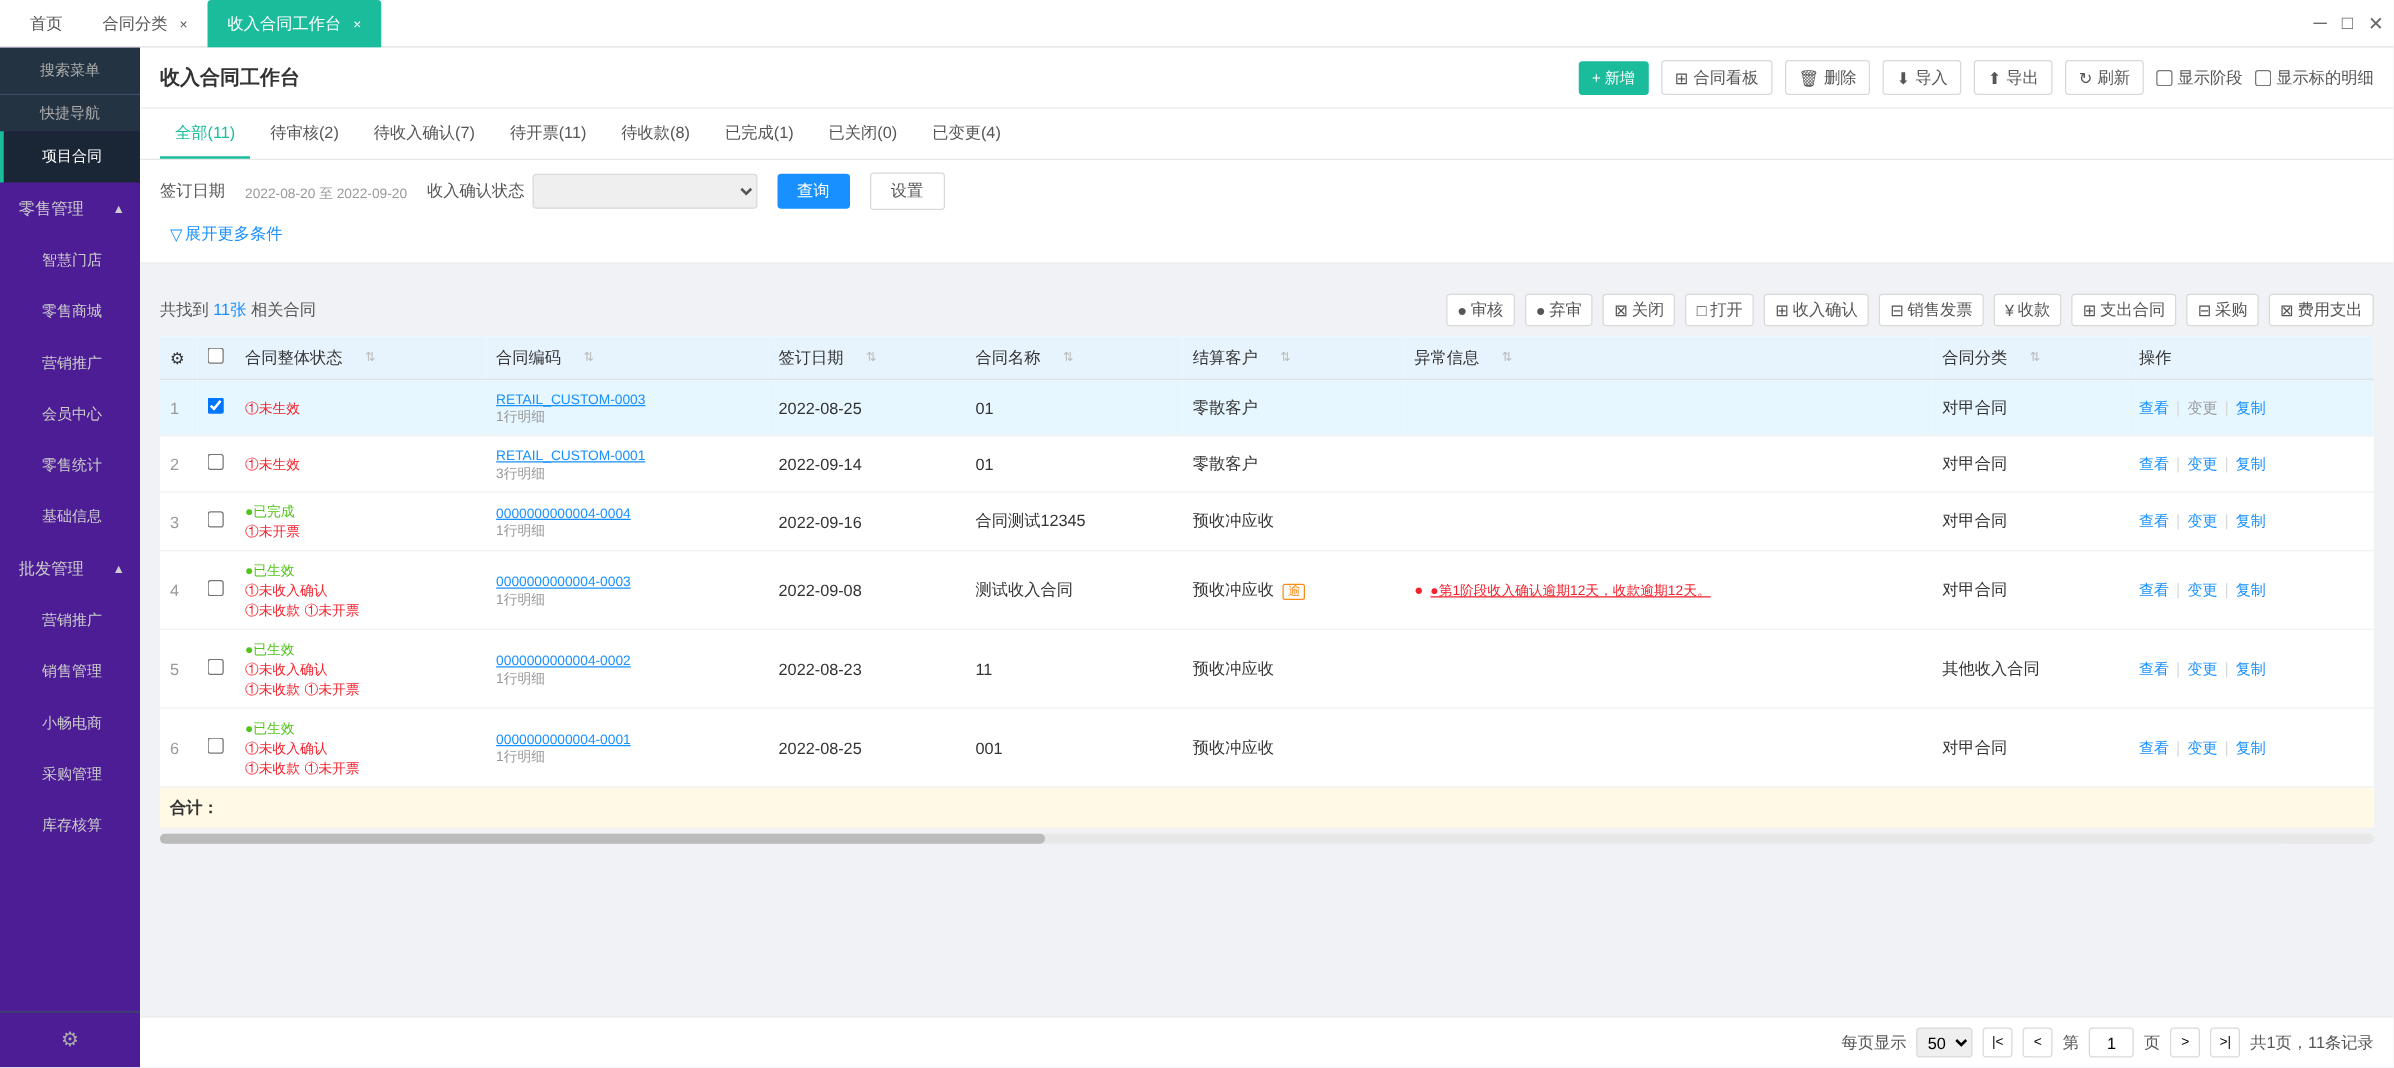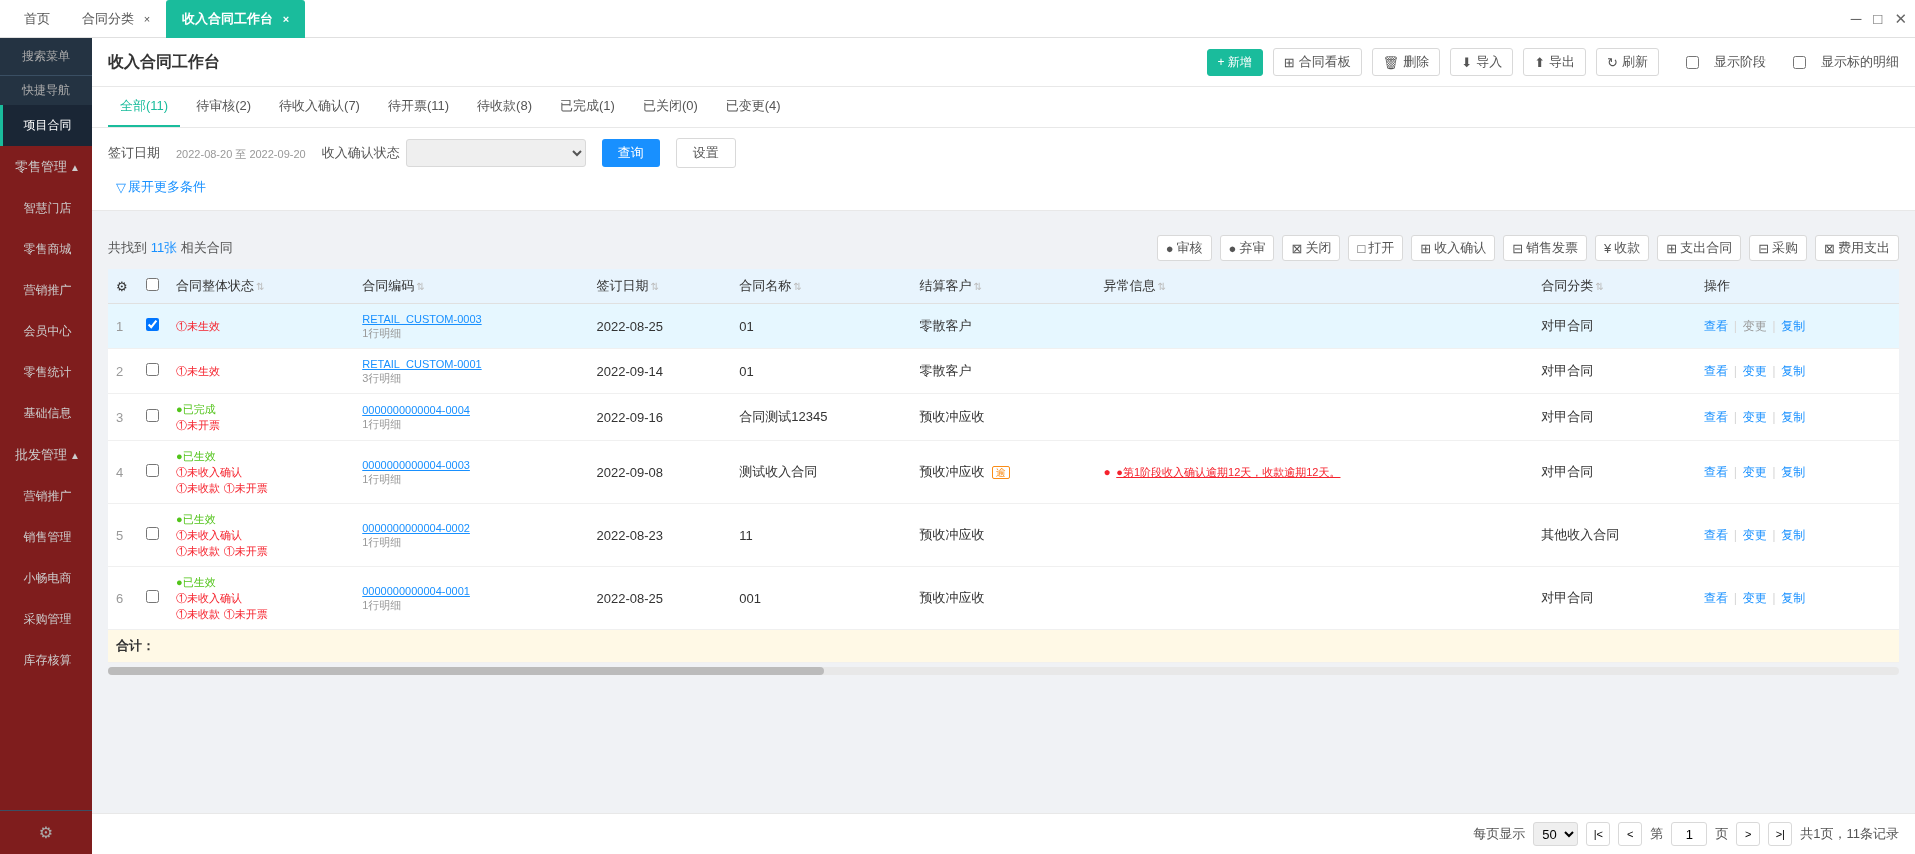--- a/index.html
+++ b/index.html
@@ -1,48 +1,48 @@
 <!DOCTYPE html>
 <html><head>
   <meta charset="utf-8">
   <style>
     * { box-sizing: border-box; margin: 0; padding: 0; font-family: "Microsoft YaHei", Arial, sans-serif; font-size: 13px; }
     body { background: #f0f2f5; display: flex; flex-direction: column; height: 854px; overflow: hidden; }
 
     
     .top-bar { background: #fff; border-bottom: 1px solid #e0e0e0; display: flex; align-items: center; height: 38px; padding: 0 8px; }
     .tab-item { padding: 0 16px; height: 38px; line-height: 38px; cursor: pointer; color: #555; font-size: 13px; }
-    .tab-item.active { background: #1abc9c; color: #fff; border-radius: 3px 3px 0 0; font-weight: bold; }
+    .tab-item.active { background: #1abc9c; color: #fff; border-radius: 3px 3px 0 0; }
     .tab-item .tab-close { margin-left: 6px; font-size: 11px; cursor: pointer; }
     .top-bar-right { margin-left: auto; display: flex; align-items: center; gap: 12px; }
     .top-bar-icon { cursor: pointer; font-size: 15px; color: #666; }
 
     
     .layout { display: flex; flex: 1; overflow: hidden; }
 
     
-    .sidebar { width: 92px; background: #7f1d1d; display: flex; flex-direction: column; color: #ccc; }
+    .sidebar { width: 112px; background: #4c1d95; display: flex; flex-direction: column; color: #ccc; }
     .sidebar-search { padding: 10px 8px; background: #243342; text-align: center; font-size: 12px; color: #aaa; cursor: pointer; }
     .sidebar-nav { padding: 6px 8px; background: #243342; text-align: center; font-size: 12px; color: #aaa; cursor: pointer; border-top: 1px solid #3a4f63; }
     .sidebar-item { padding: 12px 8px; text-align: center; font-size: 12px; color: #ccc; cursor: pointer; border-left: 3px solid transparent; }
     .sidebar-item.active { background: #1a2635; border-left: 3px solid #1abc9c; color: #fff; }
     .sidebar-item.has-arrow { display: flex; justify-content: space-between; align-items: center; padding: 12px 12px; }
     .sidebar-item.has-arrow .arrow { font-size: 10px; }
     .sidebar-gear { margin-top: auto; padding: 12px 8px; text-align: center; font-size: 16px; color: #aaa; cursor: pointer; border-top: 1px solid #3a4f63; }
 
     
     .main { flex: 1; display: flex; flex-direction: column; overflow: hidden; background: #f0f2f5; }
 
     
     .page-header { background: #fff; padding: 10px 16px; border-bottom: 1px solid #e8e8e8; display: flex; align-items: center; justify-content: space-between; }
     .page-title { font-size: 16px; font-weight: bold; color: #333; }
     .page-actions { display: flex; align-items: center; gap: 10px; }
     .btn-action { padding: 4px 10px; border: 1px solid #d9d9d9; background: #fff; cursor: pointer; border-radius: 3px; color: #555; font-size: 12px; display: flex; align-items: center; gap: 4px; }
     .btn-primary { background: #1abc9c; color: #fff; border-color: #1abc9c; }
-    .checkbox-label { display: flex; align-items: center; gap: 15px; font-size: 12px; color: #555; cursor: pointer; margin-left: 17px; }
+    .checkbox-label { display: flex; align-items: center; gap: 4px; font-size: 12px; color: #555; cursor: pointer; }
 
     
     .filter-tabs { background: #fff; padding: 0 16px; border-bottom: 1px solid #e8e8e8; display: flex; gap: 4px; }
     .filter-tab { padding: 10px 12px; cursor: pointer; color: #555; border-bottom: 2px solid transparent; font-size: 13px; }
     .filter-tab.active { color: #1abc9c; border-bottom: 2px solid #1abc9c; }
 
     
     .filter-area { background: #fff; padding: 10px 16px; border-bottom: 1px solid #e8e8e8; }
     .filter-row { display: flex; align-items: center; gap: 16px; flex-wrap: wrap; }
     .filter-label { color: #555; font-size: 13px; white-space: nowrap; }
@@ -76,21 +76,21 @@
     .op-sep { color: #d9d9d9; margin: 0 2px; }
     .warning-text { color: #f5222d; font-size: 11px; text-decoration: underline; }
     .warning-icon { color: #f5222d; font-size: 12px; margin-right: 2px; }
     .tag-orange { color: #fa8c16; font-size: 10px; border: 1px solid #fa8c16; padding: 0 3px; border-radius: 2px; }
 
     
     .table-footer { background: #fff; border-top: 1px solid #e8e8e8; padding: 8px 16px; display: flex; align-items: center; justify-content: flex-end; gap: 8px; font-size: 12px; color: #555; }
     .page-btn { width: 24px; height: 24px; border: 1px solid #d9d9d9; background: #fff; cursor: pointer; border-radius: 3px; display: flex; align-items: center; justify-content: center; font-size: 11px; }
     .page-num-input { width: 36px; height: 24px; border: 1px solid #d9d9d9; border-radius: 3px; text-align: center; }
     .page-size-select { height: 24px; border: 1px solid #d9d9d9; border-radius: 3px; padding: 0 4px; }
-    .th-sort { display: flex; align-items: center; gap: 2px; text-align: right; }
+    .th-sort { display: flex; align-items: center; gap: 18px; text-align: right; }
     .sort-icon { color: #bbb; font-size: 10px; }
 
     .total-row td { background: #fff9e6; font-weight: bold; }
 
     .scrollbar-track { height: 8px; background: #e8e8e8; border-radius: 4px; margin: 4px 0; position: relative; }
     .scrollbar-thumb { height: 8px; background: #bbb; border-radius: 4px; width: 40%; position: absolute; left: 0; }
   </style>
 </head>
 <body>
 

